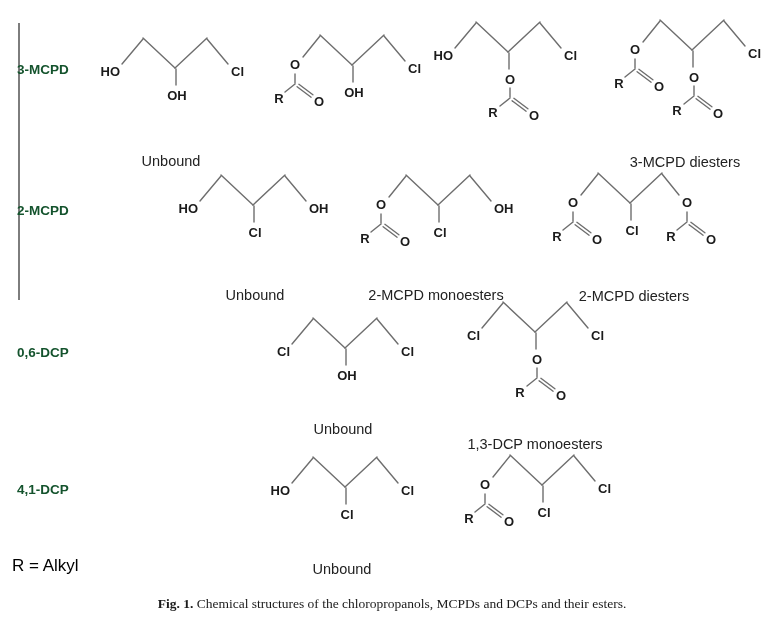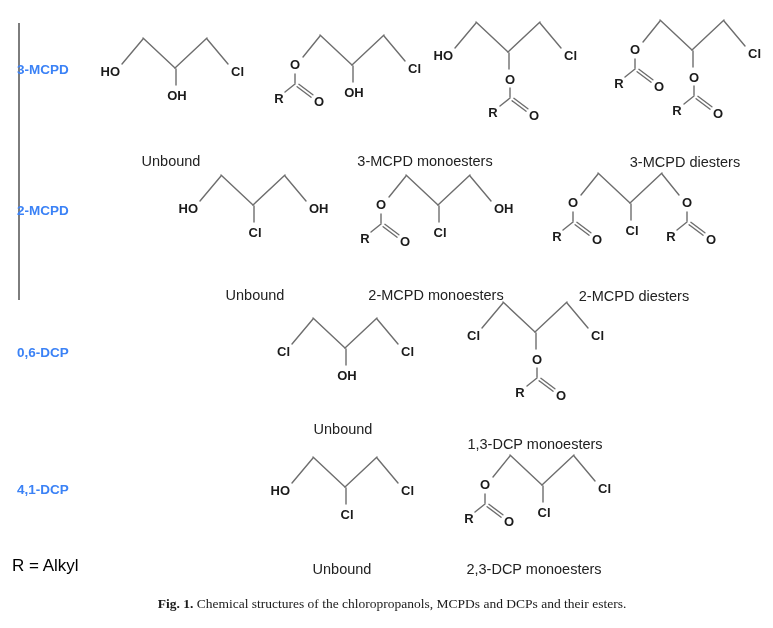--- a/index.html
+++ b/index.html
@@ -3,21 +3,21 @@
 <meta charset="utf-8">
 <style>
   html,body{margin:0;padding:0;}
   body{
     width:773px;height:628px;background:#ffffff;
     font-family:"Liberation Sans",sans-serif;
     position:relative;overflow:hidden;
   }
   #canvas{position:absolute;inset:0;}
   .divider{position:absolute;left:18px;top:23px;width:1.5px;height:277px;background:#7d7d7d;}
-  .rlabel{position:absolute;left:17px;font-size:13.5px;font-weight:bold;color:#3b82f6;white-space:nowrap;}
+  .rlabel{position:absolute;left:17px;font-size:13.5px;font-weight:bold;color:#14532d;white-space:nowrap;}
   .struct{position:absolute;width:175px;height:125px;}
   .struct svg line{stroke:#6e6e6e;stroke-width:1.4;stroke-linecap:round;}
   .struct svg text{font-family:"Liberation Sans",sans-serif;font-size:13px;font-weight:bold;fill:#1b1b1b;}
   .scap{position:absolute;transform:translateX(-50%);white-space:nowrap;font-size:14.5px;color:#222;margin-top:28px;}
   .rdef{position:absolute;left:12px;top:556px;font-size:17px;color:#000000;}
   .figcap{position:absolute;left:0;right:0;top:596px;text-align:center;
     font-family:"Liberation Serif",serif;font-size:13.5px;color:#1b1b1b;padding-left:11px;}
   .figcap .pref{font-weight:bold;}
 </style>
 </head>
@@ -194,29 +194,27 @@
         <text x="12" y="90" text-anchor="middle">R</text>
         <line x1="30.1" y1="73.7" x2="44.1" y2="84.2"></line>
         <line x1="31.9" y1="71.3" x2="45.9" y2="81.8"></line>
         <text x="52" y="93" text-anchor="middle">O</text>
         <line x1="117" y1="23" x2="138" y2="48"></line>
         <text x="141" y="60" text-anchor="start">Cl</text>
         <text x="87" y="84" text-anchor="middle">Cl</text>
       </svg></div>
 
   <div class="scap" style="left:171px;top:125px">Unbound</div>
-  <div class="scap" style="left:425px;top:125px">3-MCPD monoesters</div>
   <div class="scap" style="left:685px;top:126px">3-MCPD diesters</div>
   <div class="scap" style="left:255px;top:259px">Unbound</div>
   <div class="scap" style="left:436px;top:259px">2-MCPD monoesters</div>
   <div class="scap" style="left:634px;top:260px">2-MCPD diesters</div>
   <div class="scap" style="left:343px;top:393px">Unbound</div>
   <div class="scap" style="left:535px;top:408px">1,3-DCP monoesters</div>
   <div class="scap" style="left:342px;top:533px">Unbound</div>
-  <div class="scap" style="left:534px;top:533px">2,3-DCP monoesters</div>
 
   <div class="rdef">R = Alkyl</div>
 
   <div class="figcap">
     <span class="pref">Fig. 1.</span>
     <span>Chemical structures of the chloropropanols, MCPDs and DCPs and their esters.</span>
   </div>
 
 </div>
 

